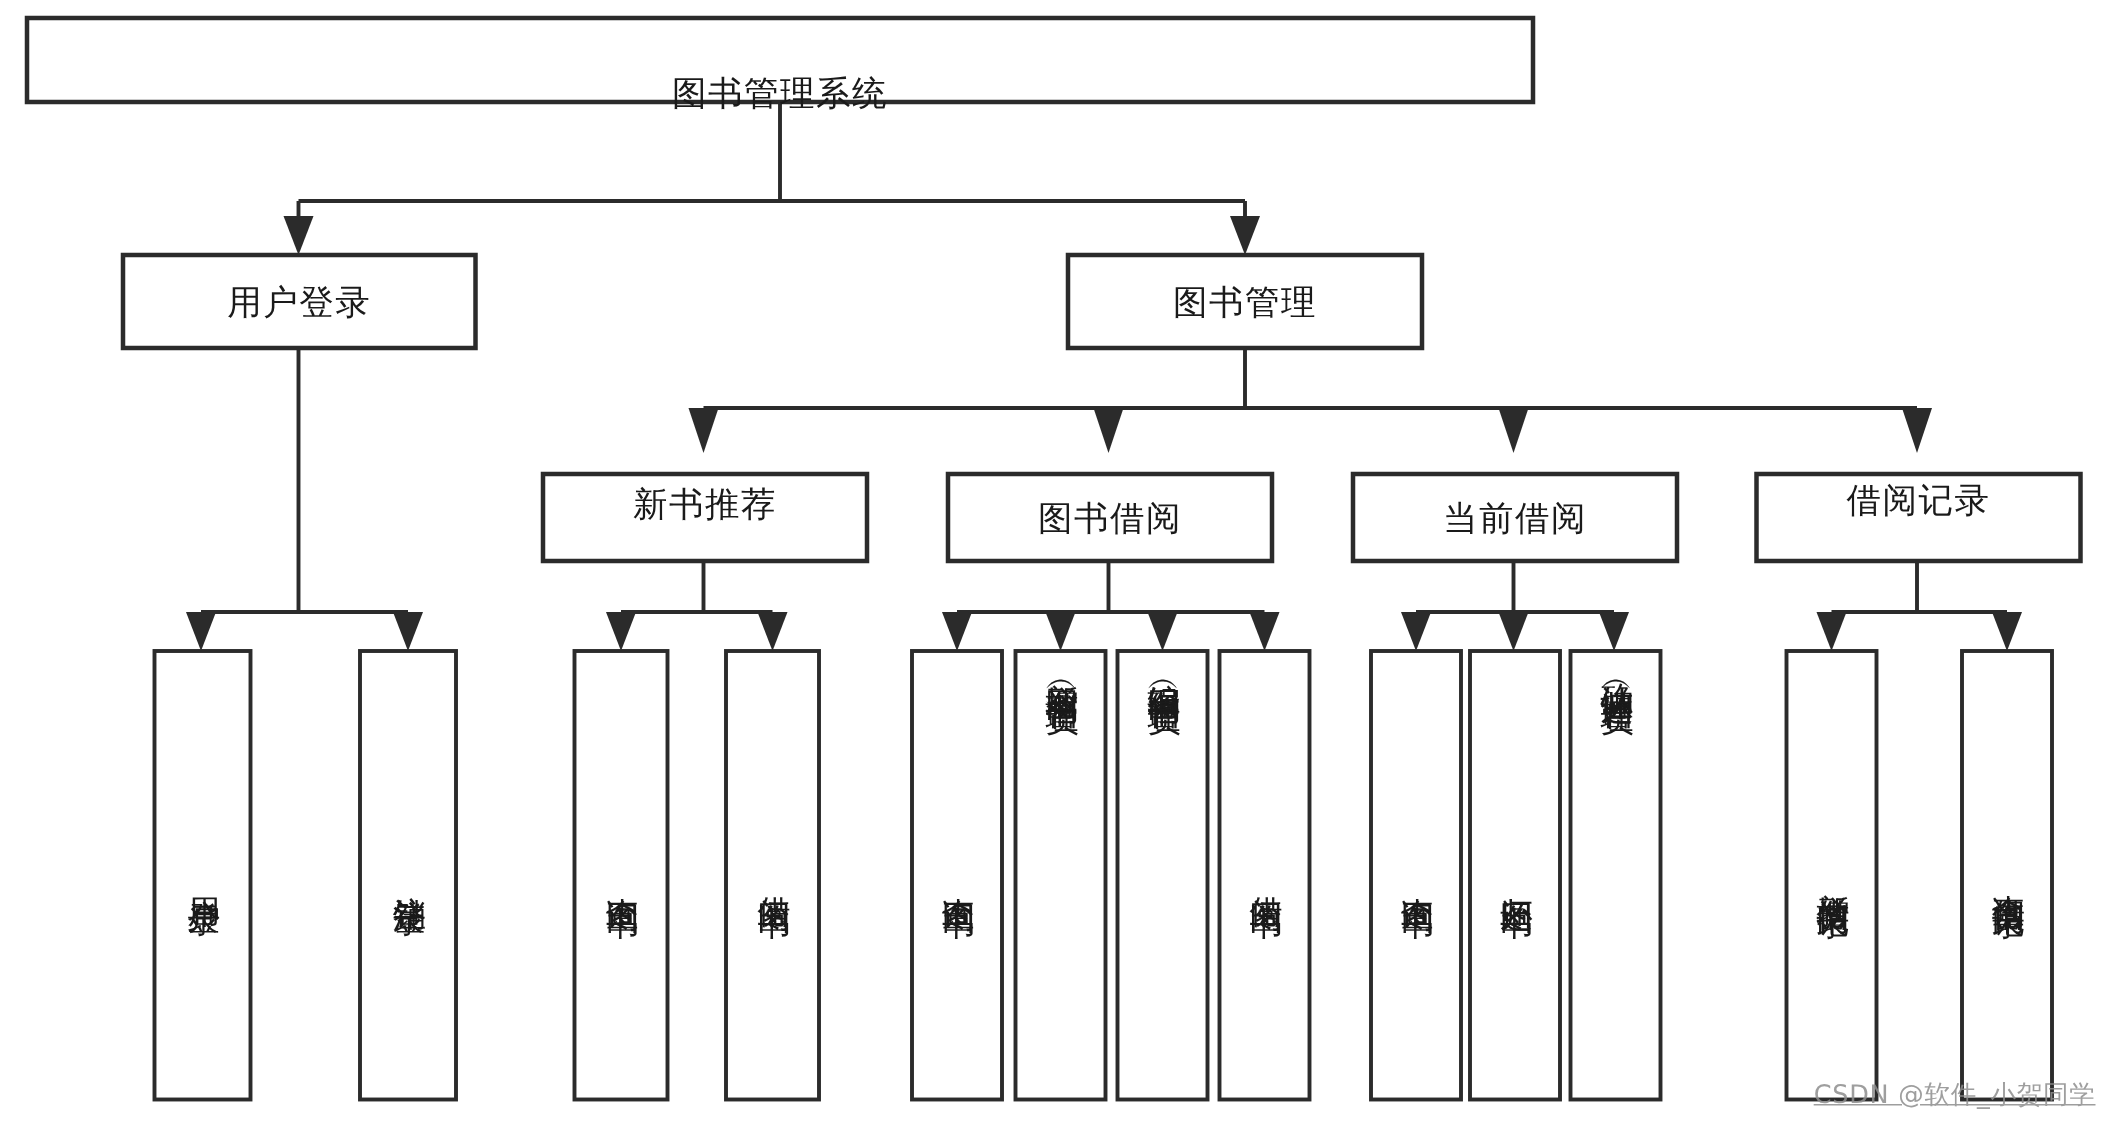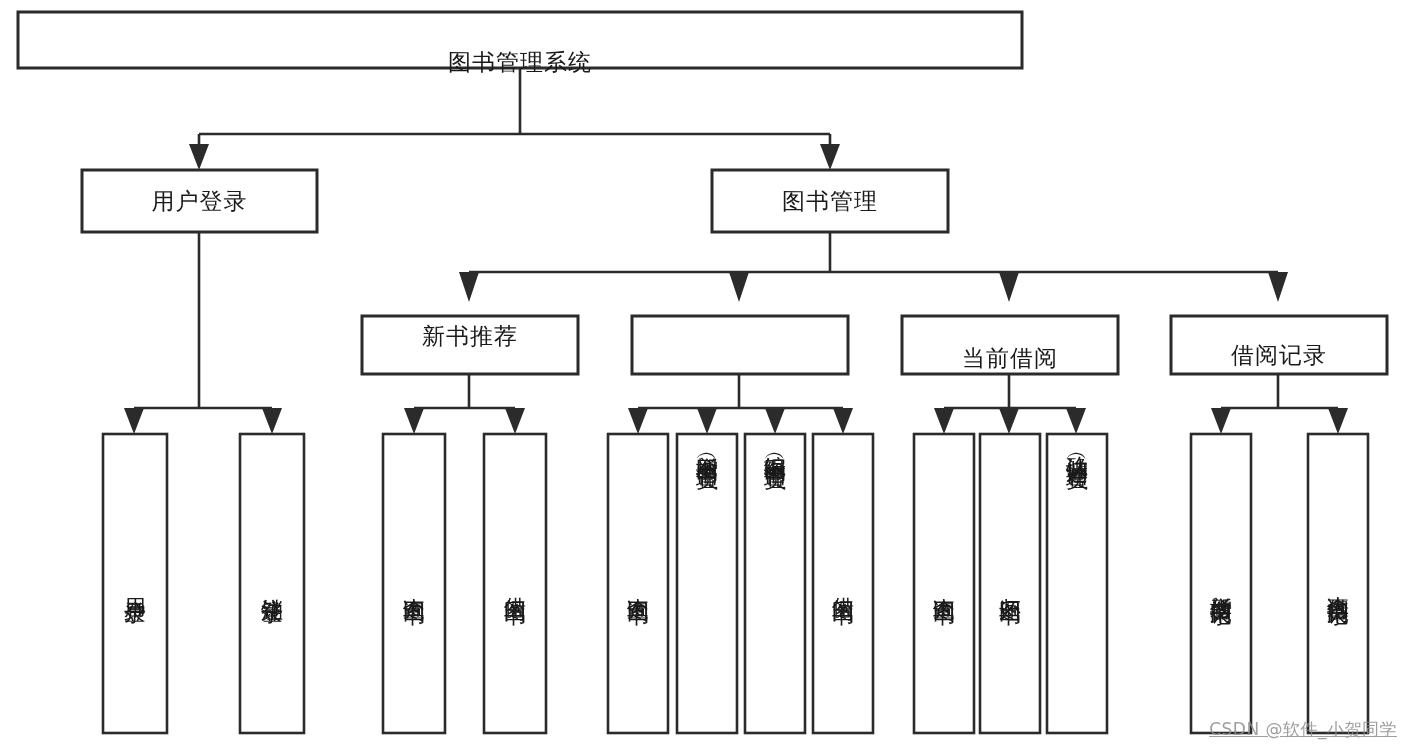--- a/index.html
+++ b/index.html
@@ -181,24 +181,27 @@
   <div class="hlabel-wrap" style="left:82px; top:170px; width:235px; height:62px;">
     <span>用户登录</span>
   </div>
   <div class="hlabel-wrap" style="left:712px; top:170px; width:236px; height:62px;align-items:center;">
     <span>图书管理</span>
   </div>
 
   <div class="hlabel-wrap" style="left:362px; top:316px; width:216px; height:41px;">
     <span>新书推荐</span>
   </div>
-  <div class="hlabel-wrap" style="left:902px; top:316px; width:216px; height:58px;align-items:flex-end;">
+  <div class="hlabel-wrap" style="left:632px; top:316px; width:216px; height:58px;">
+    <span>图书借阅</span>
+  </div>
+  <div class="hlabel-wrap" style="left:902px; top:316px; width:216px; height:58px;">
     <span>当前借阅</span>
   </div>
-  <div class="hlabel-wrap" style="left:1171px; top:326px; width:216px; height:58px;">
+  <div class="hlabel-wrap" style="left:1171px; top:304px; width:216px; height:58px;">
     <span>借阅记录</span>
   </div>
 
   <div class="vlabel-wrap" style="left:103px; top:434px; width:64px; height:299px;">
     <span>用户登录</span>
   </div>
   <div class="vlabel-wrap" style="left:240px; top:434px; width:64px; height:299px;">
     <span>注销登录</span>
   </div>
 

